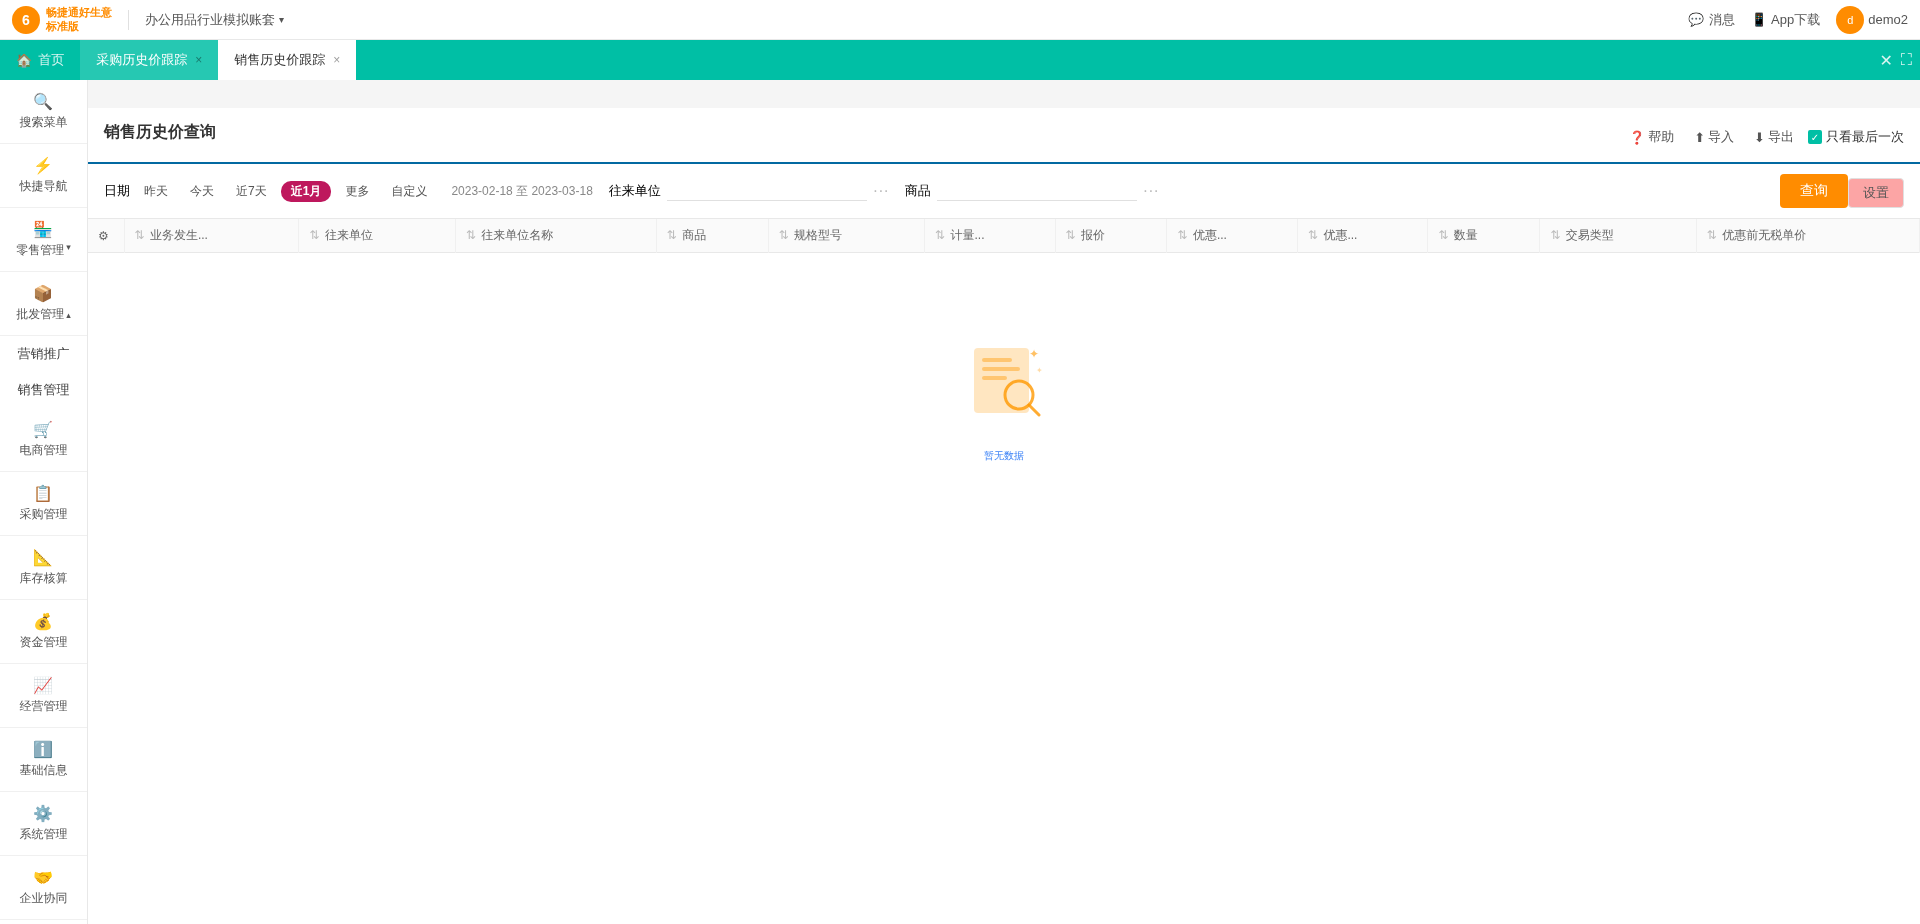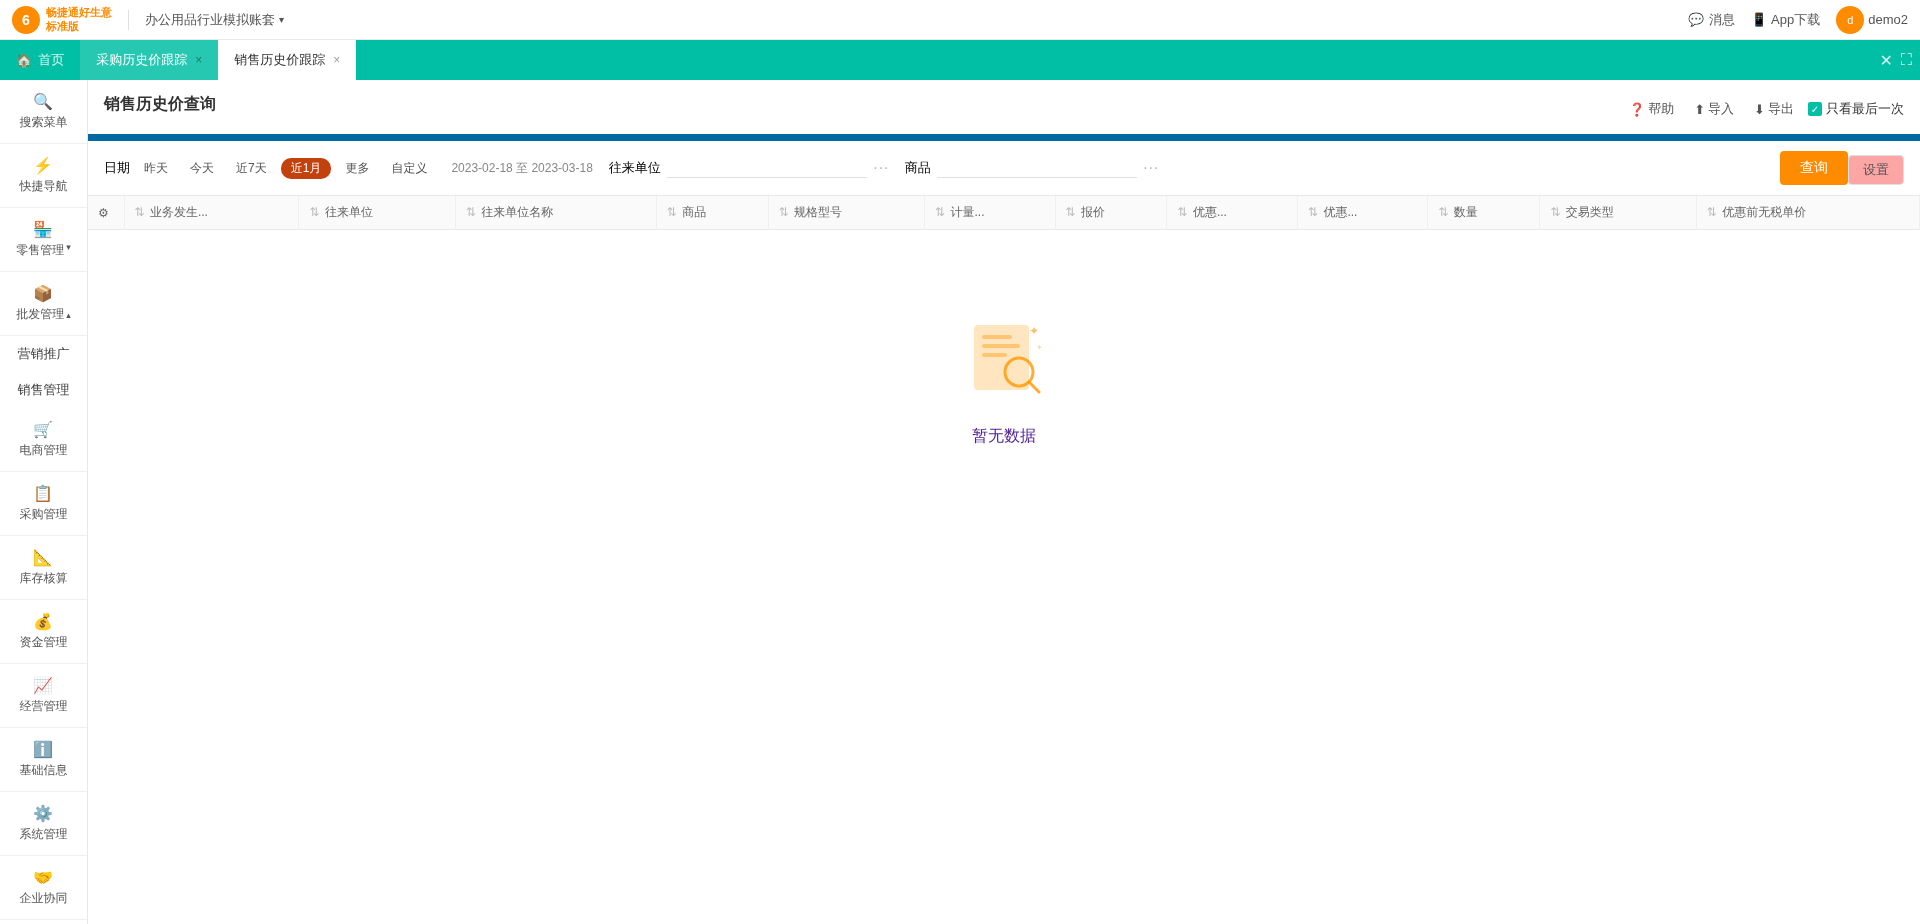--- a/index.html
+++ b/index.html
@@ -31,48 +31,48 @@
     .main-layout { display: flex; flex: 1; overflow: hidden; }
 
     
     .sidebar { width: 88px; background: #fff; border-right: 1px solid #e8e8e8; display: flex; flex-direction: column; flex-shrink: 0; overflow-y: auto; }
     .sidebar-item { padding: 12px 4px; text-align: center; font-size: 12px; color: #555; cursor: pointer; display: flex; flex-direction: column; align-items: center; gap: 3px; border-bottom: 1px solid #f0f0f0; }
     .sidebar-item .icon { font-size: 16px; }
     .sidebar-sub-item { padding: 9px 4px; text-align: center; font-size: 13px; color: #404040; cursor: pointer; }
 
     
     .content { flex: 1; display: flex; flex-direction: column; overflow: hidden; background: #f5f5f5; }
-    .page-header { background: #fff; padding: 12px 16px 0 16px; border-bottom: 7px solid #0369a1; flex-shrink: 0; }
+    .page-header { background: #fff; padding: 12px 16px 0 16px; border-bottom: 2px solid #0369a1; flex-shrink: 0; margin-top: 28px; }
     .page-title { font-size: 16px; font-weight: bold; color: #333; margin-bottom: 10px; }
     .page-toolbar { display: flex; align-items: center; justify-content: flex-end; gap: 8px; padding: 6px 0; }
     .toolbar-btn { display: flex; align-items: center; gap: 3px; font-size: 13px; color: #555; cursor: pointer; padding: 2px 6px; }
     .checkbox-label { display: flex; align-items: center; gap: 4px; font-size: 13px; color: #333; }
     .checkbox-teal { width: 14px; height: 14px; border: 2px solid #00bfa5; background: #00bfa5; border-radius: 2px; display: flex; align-items: center; justify-content: center; color: white; font-size: 10px; }
 
     
     .filter-bar { background: #fff; padding: 10px 16px; border-bottom: 1px solid #e8e8e8; flex-shrink: 0; display: flex; align-items: center; gap: 16px; flex-wrap: wrap; }
     .filter-group { display: flex; align-items: center; gap: 6px; }
     .filter-label { color: #000000; font-size: 13px; white-space: nowrap; }
     .date-btn { padding: 2px 8px; font-size: 12px; color: #555; cursor: pointer; border: none; background: none; }
-    .date-btn.active { background: #c2410c; color: #fff; border-radius: 10px; padding: 2px 10px; }
+    .date-btn.active { background: #be185d; color: #fff; border-radius: 10px; padding: 2px 10px; font-weight: bold; }
     .date-range { font-size: 12px; color: #888; }
     .filter-input { border: none; border-bottom: 1px solid #e0e0e0; outline: none; padding: 2px 4px; font-size: 13px; color: #333; width: 200px; background: transparent; }
     .filter-dots { color: #bbb; font-size: 16px; cursor: pointer; }
     .query-btn { background: #ff8c00; color: #fff; border: none; border-radius: 4px; padding: 6px 20px; font-size: 14px; cursor: pointer; }
     .setting-btn { background: #fca5a5; color: #555; border: 1px solid #e0e0e0; border-radius: 4px; padding: 5px 14px; font-size: 13px; cursor: pointer; margin-top: 4px; }
     .filter-right { display: flex; flex-direction: row; margin-left: auto; }
 
     
     .table-area { flex: 1; overflow: auto; background: #fff; margin: 0; }
     .data-table { width: 100%; border-collapse: collapse; font-size: 13px; }
     .data-table thead tr { background: #fafafa; border-bottom: 1px solid #e8e8e8; }
     .data-table th { padding: 8px 10px; text-align: left; color: #666; font-weight: normal; border-right: 1px solid #f0f0f0; white-space: nowrap; font-size: 12px; }
     .settings-col { width: 36px; text-align: center; }
     .empty-state { display: flex; flex-direction: column; align-items: center; justify-content: center; padding: 80px 0; }
-    .empty-text { color: #4c1d95; font-size: 16px; }
+    .empty-text { color: #3b82f6; font-size: 10px; }
 
     
     .empty-illustration { width: 100px; height: 100px; position: relative; margin-bottom: 16px; }
   </style>
 </head>
 <body>
 
 <div class="top-bar">
   <div class="top-bar-left">
     <div class="logo-area">

